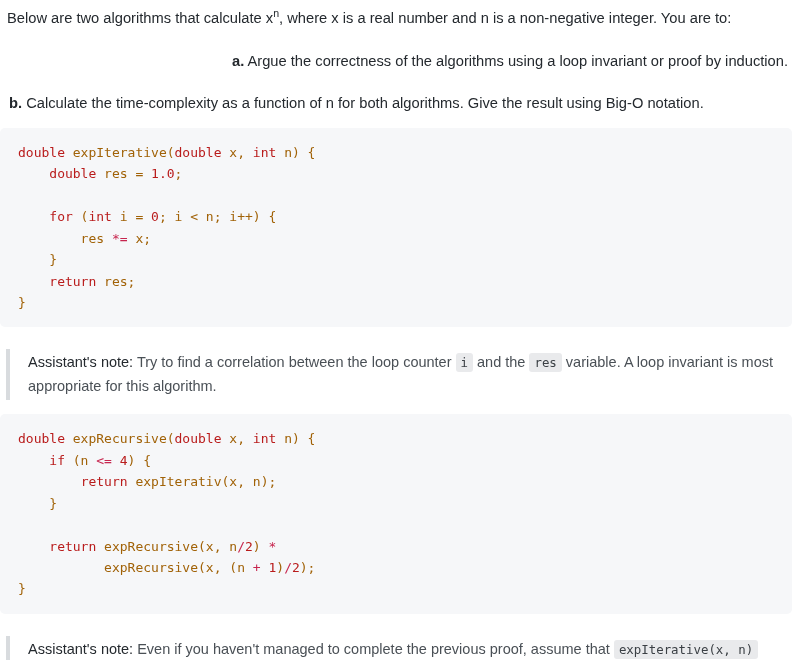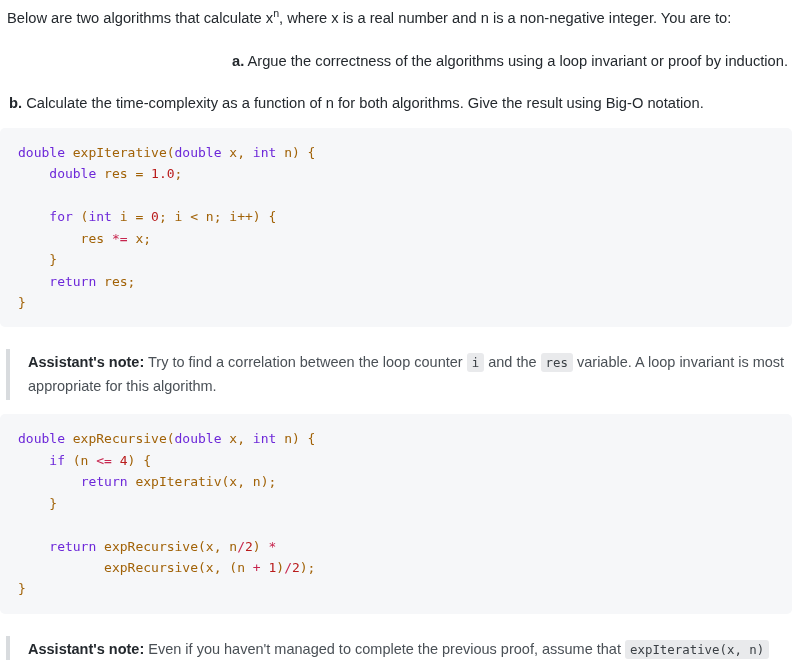--- a/index.html
+++ b/index.html
@@ -47,36 +47,36 @@
     margin: 14px 8px 0 0;
     padding: 14px 0 14px 18px;
     font-family: "DejaVu Sans Mono", "Liberation Mono", monospace;
     font-size: 13px;
     line-height: 1.65;
     color: #24292e;
     white-space: pre;
     overflow: hidden;
   }
   .codeblock .ln { display: block; min-height: 1.65em; }
-  .kw   { color: #6d28d9; }
+  .kw   { color: #b91c1c; }
   .num  { color: #b91c1c; }
   .op   { color: #c7254e; }
   .plain{ color: #a16207; }
 
   
   .note {
     border-left: 4px solid #d8dbde;
     margin: 22px 10px 0 6px;
     padding: 2px 0 2px 18px;
     font-size: 14.5px;
     line-height: 1.62;
     color: #4a5056;
   }
   .note .note-label {
-    font-weight: bold;
+    font-weight: normal;
     color: #24292e;
   }
   .note code, .inline-code {
     font-family: "DejaVu Sans Mono", "Liberation Mono", monospace;
     font-size: 12.4px;
     background: #e9eaec;
     border-radius: 3px;
     padding: 2px 5px;
     color: #3b4045;
     white-space: pre;

